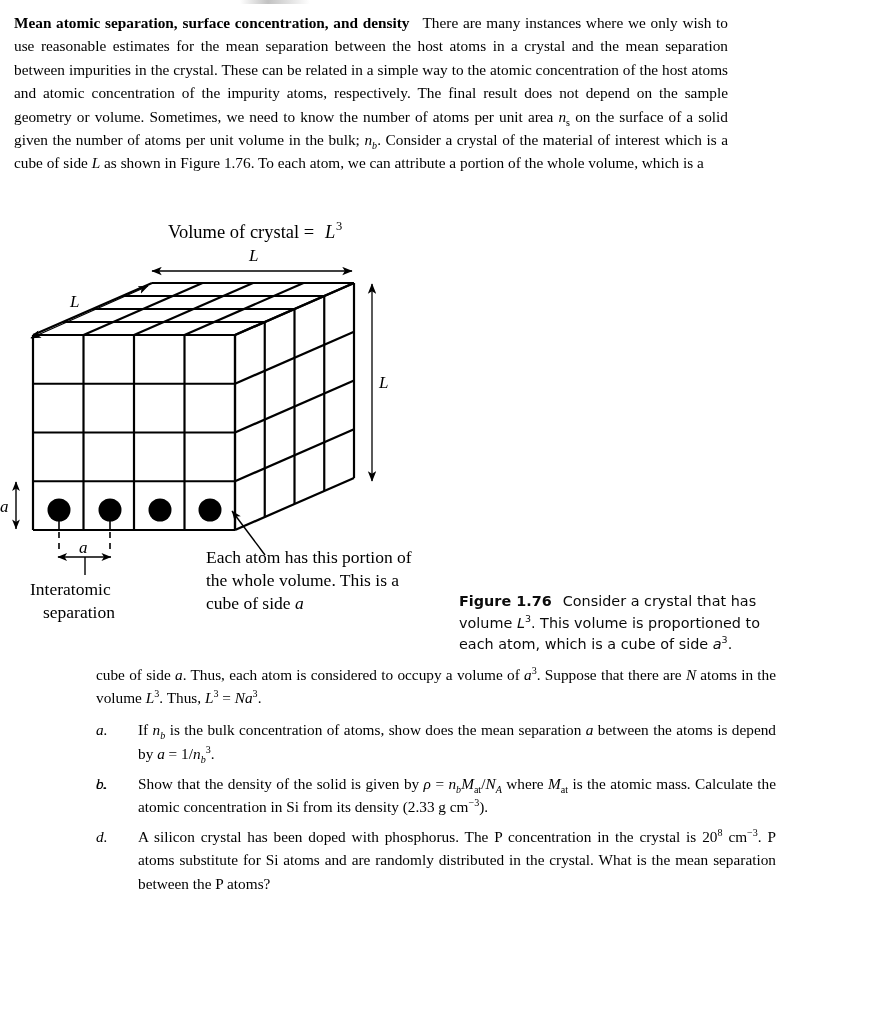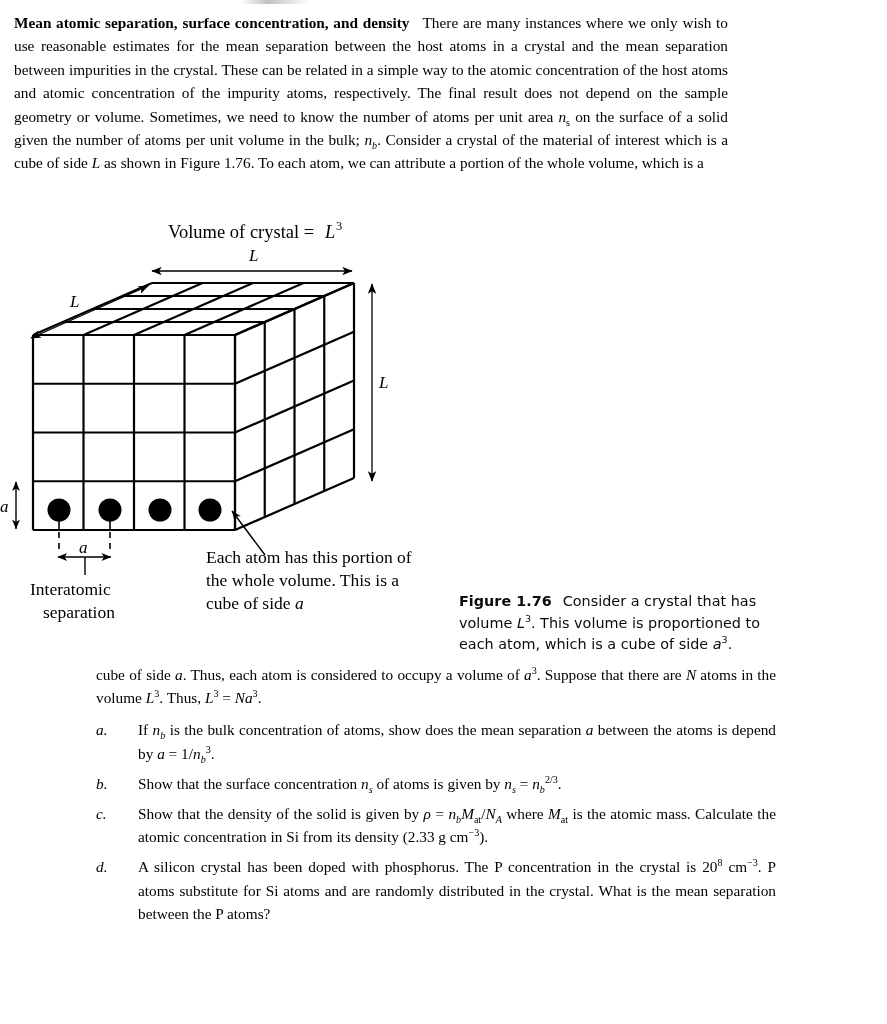--- a/index.html
+++ b/index.html
@@ -234,17 +234,17 @@
 </div>
 
 <div class="body-lower">
 
   <div class="para">
     <span>cube of side </span><i>a</i><span>. Thus, each atom is considered to occupy a volume of </span><i>a</i><sup>3</sup><span>. Suppose that there are </span><i>N</i><span> atoms in the volume </span><i>L</i><sup>3</sup><span>. Thus, </span><i>L</i><sup>3</sup><span> = </span><i>Na</i><sup>3</sup><span>.</span>
   </div>
 
   <div class="items" id="items-list">
       <div class="item"><span class="marker">a.</span><span><span>If </span><i>n</i><span class="sub-it">b</span><span> is the bulk concentration of atoms, show does the mean separation </span><i>a</i><span> between the atoms is depend by </span><i>a</i><span> = 1/</span><i>n</i><span class="sub-it">b</span><sup>3</sup><span>.</span></span></div>
-      <div class="item"><span class="marker">b.</span><span><span>Show that the surface concentration </span><i>n</i><span class="sub-it">s</span><span> of atoms is given by </span><i>n</i><span class="sub-it">s</span><span> = </span><i>n</i><span class="sub-it">b</span><sup>2/3</sup><span>.</span></span></div>
+      <div class="item"><span class="marker">b.</span></div>
       <div class="item"><span class="marker">c.</span><span><span>Show that the density of the solid is given by </span><i>ρ</i><span> = </span><i>n</i><span class="sub-it">b</span><i>M</i><sub>at</sub><span>/</span><i>N</i><span class="sub-it">A</span><span> where </span><i>M</i><sub>at</sub><span> is the atomic mass. Calculate the atomic concentration in Si from its density (2.33 g cm</span><sup>−3</sup><span>).</span></span></div>
       <div class="item"><span class="marker">d.</span><span><span>A silicon crystal has been doped with phosphorus. The P concentration in the crystal is 20</span><sup>8</sup><span> cm</span><sup>−3</sup><span>. P atoms substitute for Si atoms and are randomly distributed in the crystal. What is the mean separation between the P atoms?</span></span></div>
     </div>
 </div>
 
 </body></html>

